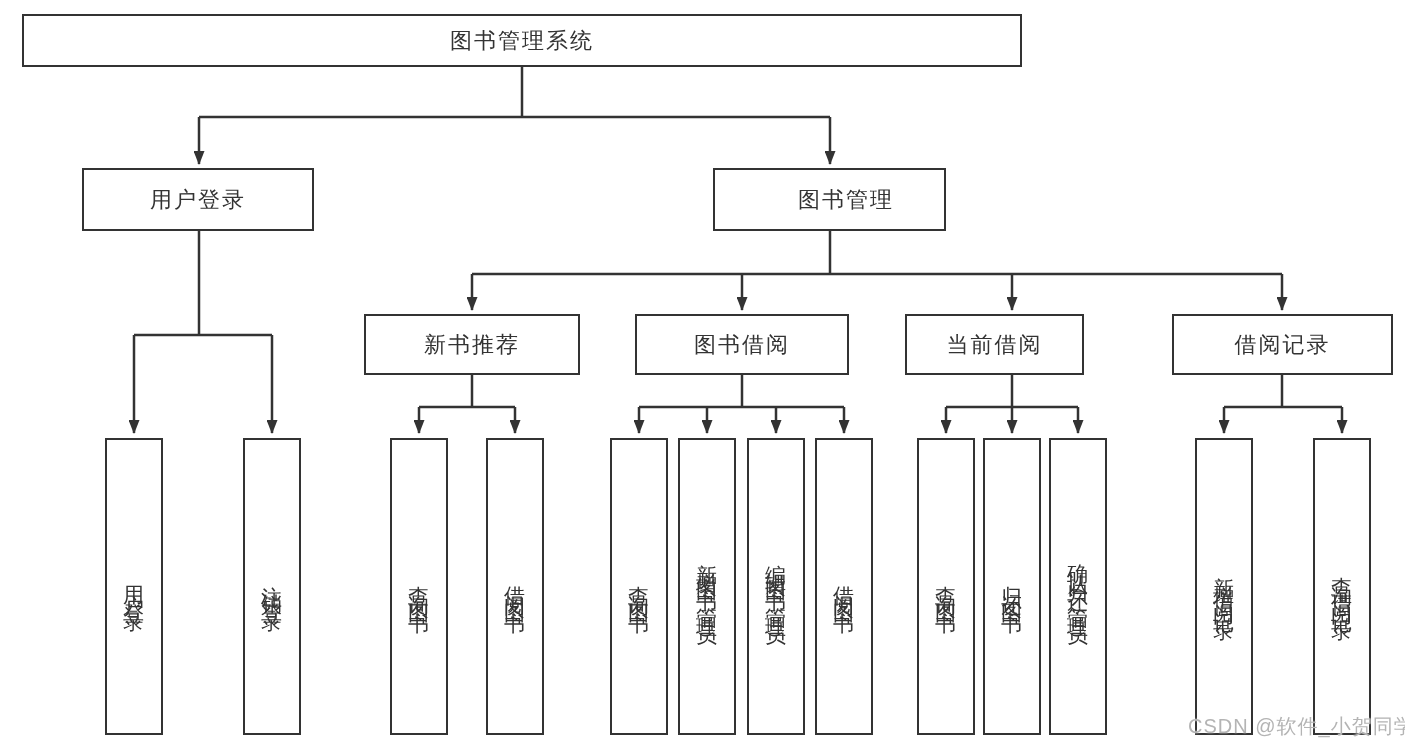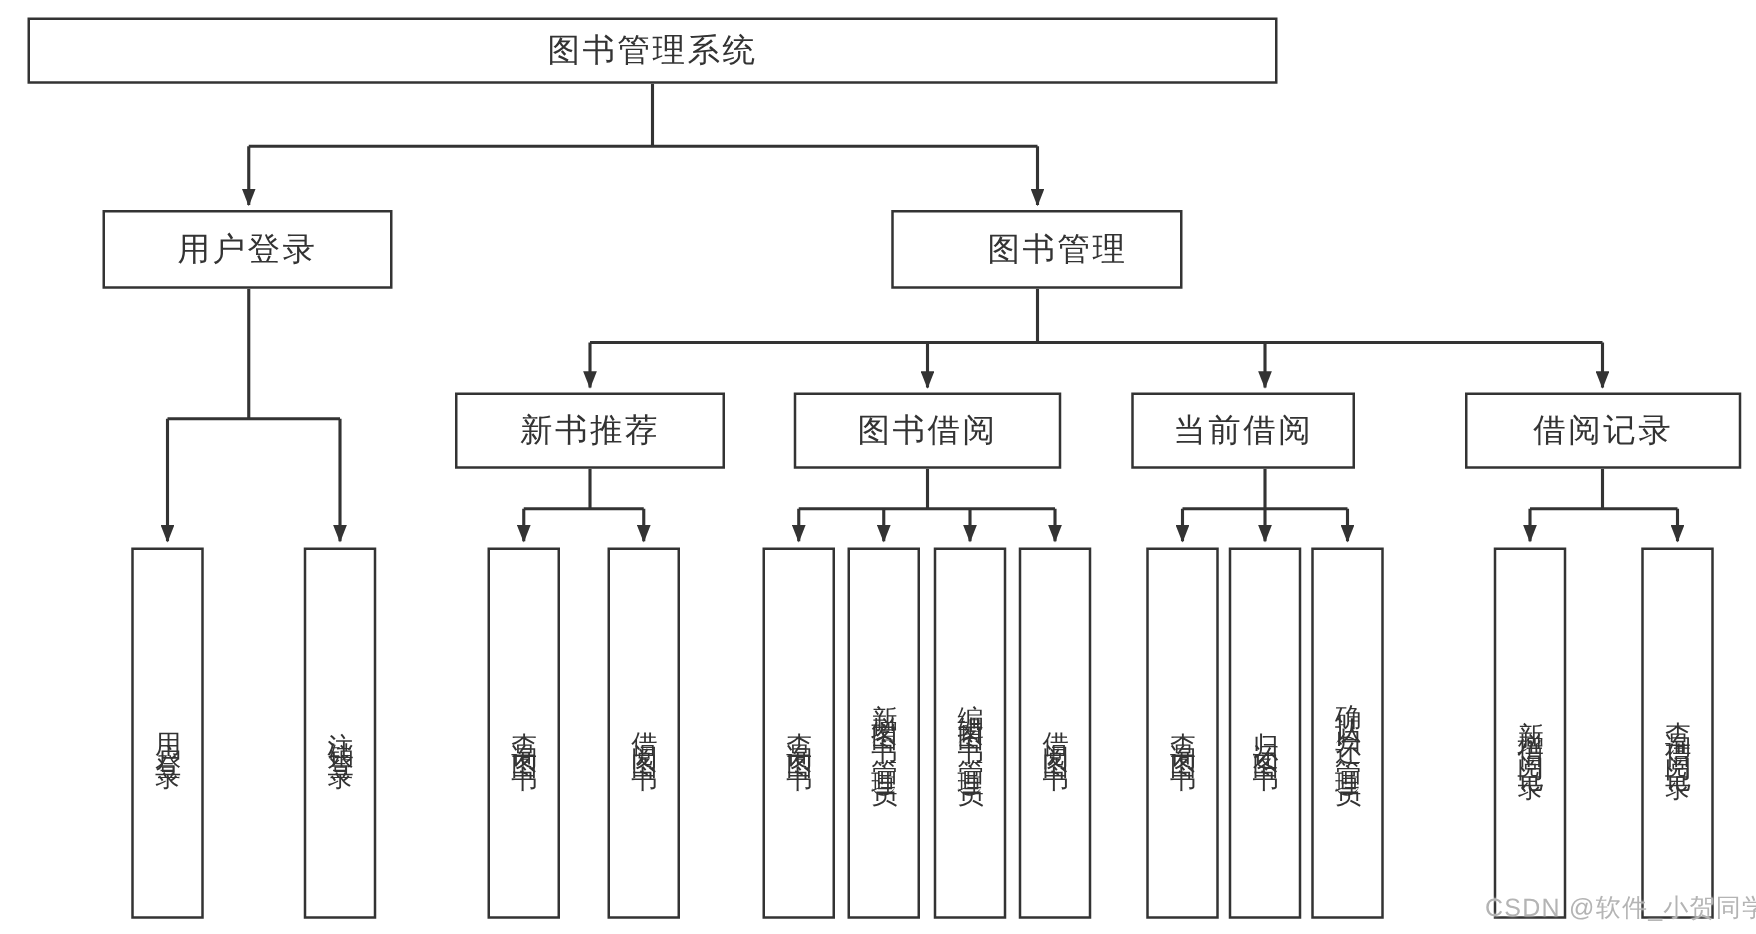--- a/index.html
+++ b/index.html
@@ -21,21 +21,21 @@
     position: absolute;
     box-sizing: border-box;
     background: #ffffff;
     border: 2.5px solid #333333;
     display: flex;
     align-items: center;
     justify-content: center;
     text-align: center;
     white-space: nowrap;
   }
-  .hbox { font-size: 26px; letter-spacing: 2px; }
+  .hbox { font-size: 22px; letter-spacing: 2px; }
   .root-box  { left: 22px;  top: 14px;  width: 1000px; height: 53px; }
   .n-userlogin { left: 82px;  top: 168px; width: 232px; height: 63px; }
   .n-bookmgmt  { left: 713px; top: 168px; width: 233px; height: 63px; padding-left: 33px; }
   .l2 { top: 314px; height: 61px; }
   .n-newbook   { left: 364px;  width: 216px; }
   .n-bookborrow{ left: 635px;  width: 214px; }
   .n-curborrow { left: 905px;  width: 179px; }
   .n-record    { left: 1172px; width: 221px; }
   .leaf {
     top: 438px;

